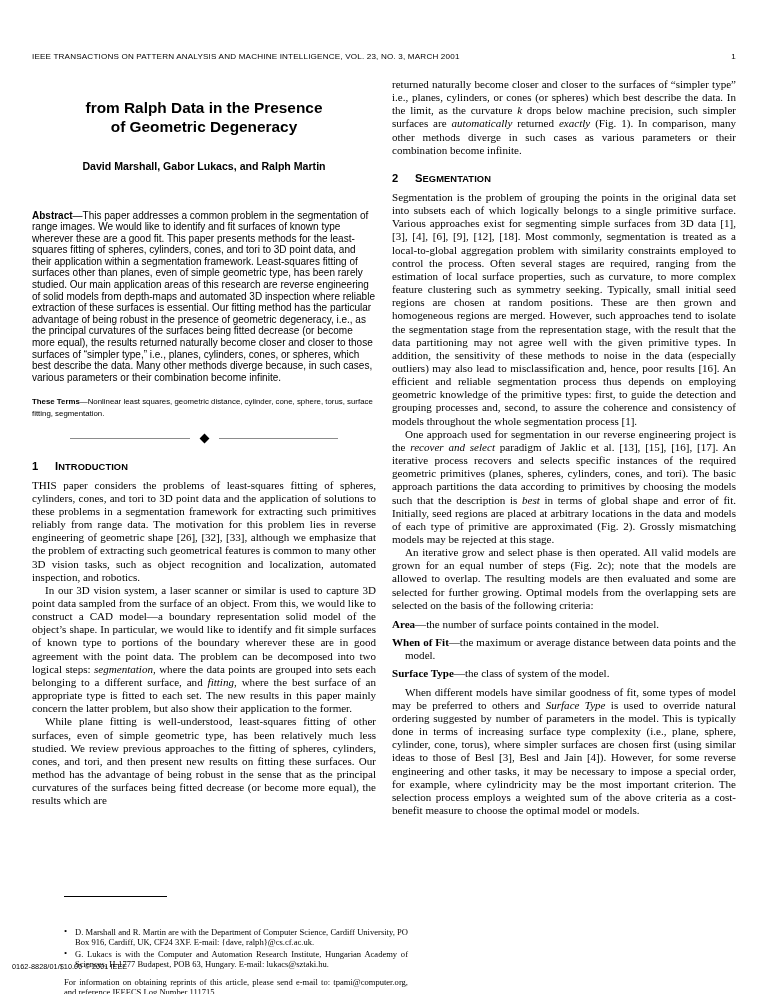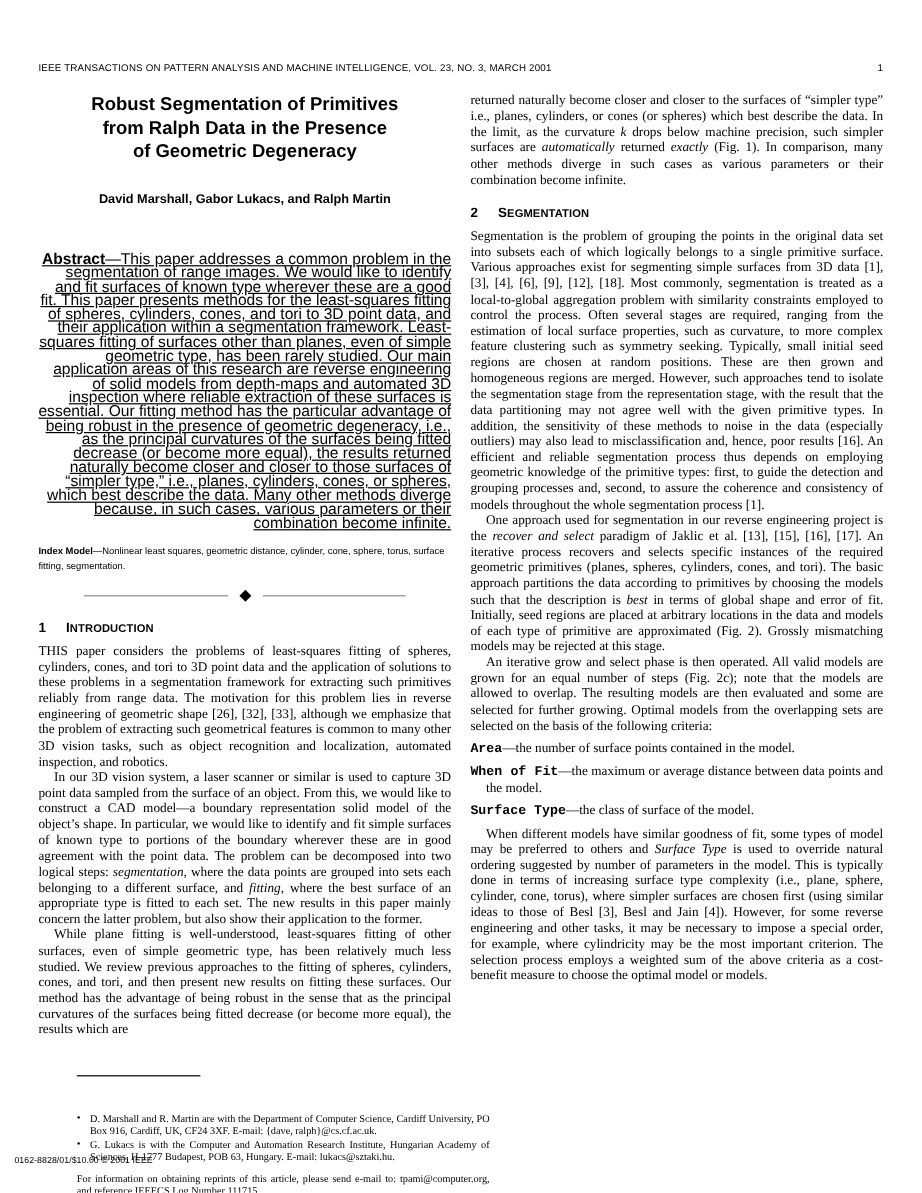--- a/index.html
+++ b/index.html
@@ -68,24 +68,23 @@
     text-align: center;
     margin-top: 22px;
     line-height: 14px;
     font-weight: bold;
   }
 
   
   .abstract {
     margin-top: 37px;
     font-family: "Liberation Sans", sans-serif;
-    font-size: 13px;
+    font-size: 10px;
     line-height: 11.6px;
-    text-align: right;
-    text-decoration: underline;
+    text-align: left;
   }
   .abstract b, .indexterms b { font-weight: bold; }
   .indexterms {
     margin-top: 13px;
     font-family: "Liberation Sans", sans-serif;
     font-size: 7.85px;
     line-height: 11.6px;
   }
 
   
@@ -151,21 +150,21 @@
     margin: 6px 0 0 0;
     font-size: 11.05px;
     line-height: 13.15px;
   }
   .criteria .item {
     margin-bottom: 5px;
     text-align: justify;
     padding-left: 13px;
     text-indent: -13px;
   }
-  .criteria .term { font-weight: bold; font-family: Liberation Mono, monospace; }
+  .criteria .term { font-weight: bold; }
 
   
   .footnote-rule {
     position: absolute;
     left: 32px;
     top: 818px;
     width: 103px;
     height: 1px;
     background: #000;
   }
@@ -223,33 +222,33 @@
 <div class="page">
 
   <div class="running-head">
     <span>IEEE TRANSACTIONS ON PATTERN ANALYSIS AND MACHINE INTELLIGENCE,   VOL. 23,   NO. 3,   MARCH 2001</span>
     <span class="folio">1</span>
   </div>
 
   <div class="col col-left">
 
     <h1 class="title">
-      <span>Robust Segmentation of Primitives</span><br>
+      <br>
       <span>from Ralph Data in the Presence</span><br>
       <span>of Geometric Degeneracy</span>
     </h1>
 
     <div class="authors">David Marshall, Gabor Lukacs, and Ralph Martin</div>
 
     <div class="abstract">
       <b>Abstract</b><span>—</span><span>This paper addresses a common problem in the segmentation of range images. We would like to identify and fit surfaces of known type wherever these are a good fit. This paper presents methods for the least-squares fitting of spheres, cylinders, cones, and tori to 3D point data, and their application within a segmentation framework. Least-squares fitting of surfaces other than planes, even of simple geometric type, has been rarely studied. Our main application areas of this research are reverse engineering of solid models from depth-maps and automated 3D inspection where reliable extraction of these surfaces is essential. Our fitting method has the particular advantage of being robust in the presence of geometric degeneracy, i.e., as the principal curvatures of the surfaces being fitted decrease (or become more equal), the results returned naturally become closer and closer to those surfaces of “simpler type,” i.e., planes, cylinders, cones, or spheres, which best describe the data. Many other methods diverge because, in such cases, various parameters or their combination become infinite.</span>
     </div>
 
     <div class="indexterms">
-      <b>Index Model</b><span>—</span><span>Nonlinear least squares, geometric distance, cylinder, cone, sphere, torus, surface fitting, segmentation.</span>
+      <b>These Terms</b><span>—</span><span>Nonlinear least squares, geometric distance, cylinder, cone, sphere, torus, surface fitting, segmentation.</span>
     </div>
 
     <div class="ornament">
       <span class="rule"></span>
       <span class="diamond"></span>
       <span class="rule"></span>
     </div>
 
     <div class="section-head">
       <span class="num">1</span>
@@ -286,21 +285,21 @@
 
     <p class="body first">Segmentation is the problem of grouping the points in the original data set into subsets each of which logically belongs to a single primitive surface. Various approaches exist for segmenting simple surfaces from 3D data [1], [3], [4], [6], [9], [12], [18]. Most commonly, segmentation is treated as a local-to-global aggregation problem with similarity constraints employed to control the process. Often several stages are required, ranging from the estimation of local surface properties, such as curvature, to more complex feature clustering such as symmetry seeking. Typically, small initial seed regions are chosen at random positions. These are then grown and homogeneous regions are merged. However, such approaches tend to isolate the segmentation stage from the representation stage, with the result that the data partitioning may not agree well with the given primitive types. In addition, the sensitivity of these methods to noise in the data (especially outliers) may also lead to misclassification and, hence, poor results [16]. An efficient and reliable segmentation process thus depends on employing geometric knowledge of the primitive types: first, to guide the detection and grouping processes and, second, to assure the coherence and consistency of models throughout the whole segmentation process [1].</p>
 
     <p class="body"><span>One approach used for segmentation in our reverse engineering project is the </span><i>recover and select</i><span> paradigm of Jaklic et al. [13], [15], [16], [17]. An iterative process recovers and selects specific instances of the required geometric primitives (planes, spheres, cylinders, cones, and tori). The basic approach partitions the data according to primitives by choosing the models such that the description is </span><i>best</i><span> in terms of global shape and error of fit. Initially, seed regions are placed at arbitrary locations in the data and models of each type of primitive are approximated (Fig. 2). Grossly mismatching models may be rejected at this stage.</span></p>
 
     <p class="body">An iterative grow and select phase is then operated. All valid models are grown for an equal number of steps (Fig. 2c); note that the models are allowed to overlap. The resulting models are then evaluated and some are selected for further growing. Optimal models from the overlapping sets are selected on the basis of the following criteria:</p>
 
     <div class="criteria">
       <div class="item"><span class="term">Area</span><span>—</span><span>the number of surface points contained in the model.</span></div>
       <div class="item"><span class="term">When of Fit</span><span>—</span><span>the maximum or average distance between data points and the model.</span></div>
-      <div class="item"><span class="term">Surface Type</span><span>—</span><span>the class of surface of the model.</span></div>
+      <div class="item"><span class="term">Surface Type</span><span>—</span><span>the class of system of the model.</span></div>
     </div>
 
     <p class="body"><span>When different models have similar goodness of fit, some types of model may be preferred to others and </span><i>Surface Type</i><span> is used to override natural ordering suggested by number of parameters in the model. This is typically done in terms of increasing surface type complexity (i.e., plane, sphere, cylinder, cone, torus), where simpler surfaces are chosen first (using similar ideas to those of Besl [3], Besl and Jain [4]). However, for some reverse engineering and other tasks, it may be necessary to impose a special order, for example, where cylindricity may be the most important criterion. The selection process employs a weighted sum of the above criteria as a cost-benefit measure to choose the optimal model or models.</span></p>
 
   </div>
 
   <div class="copyright">0162-8828/01/$10.00 © 2001 IEEE</div>
 
 </div>
 

